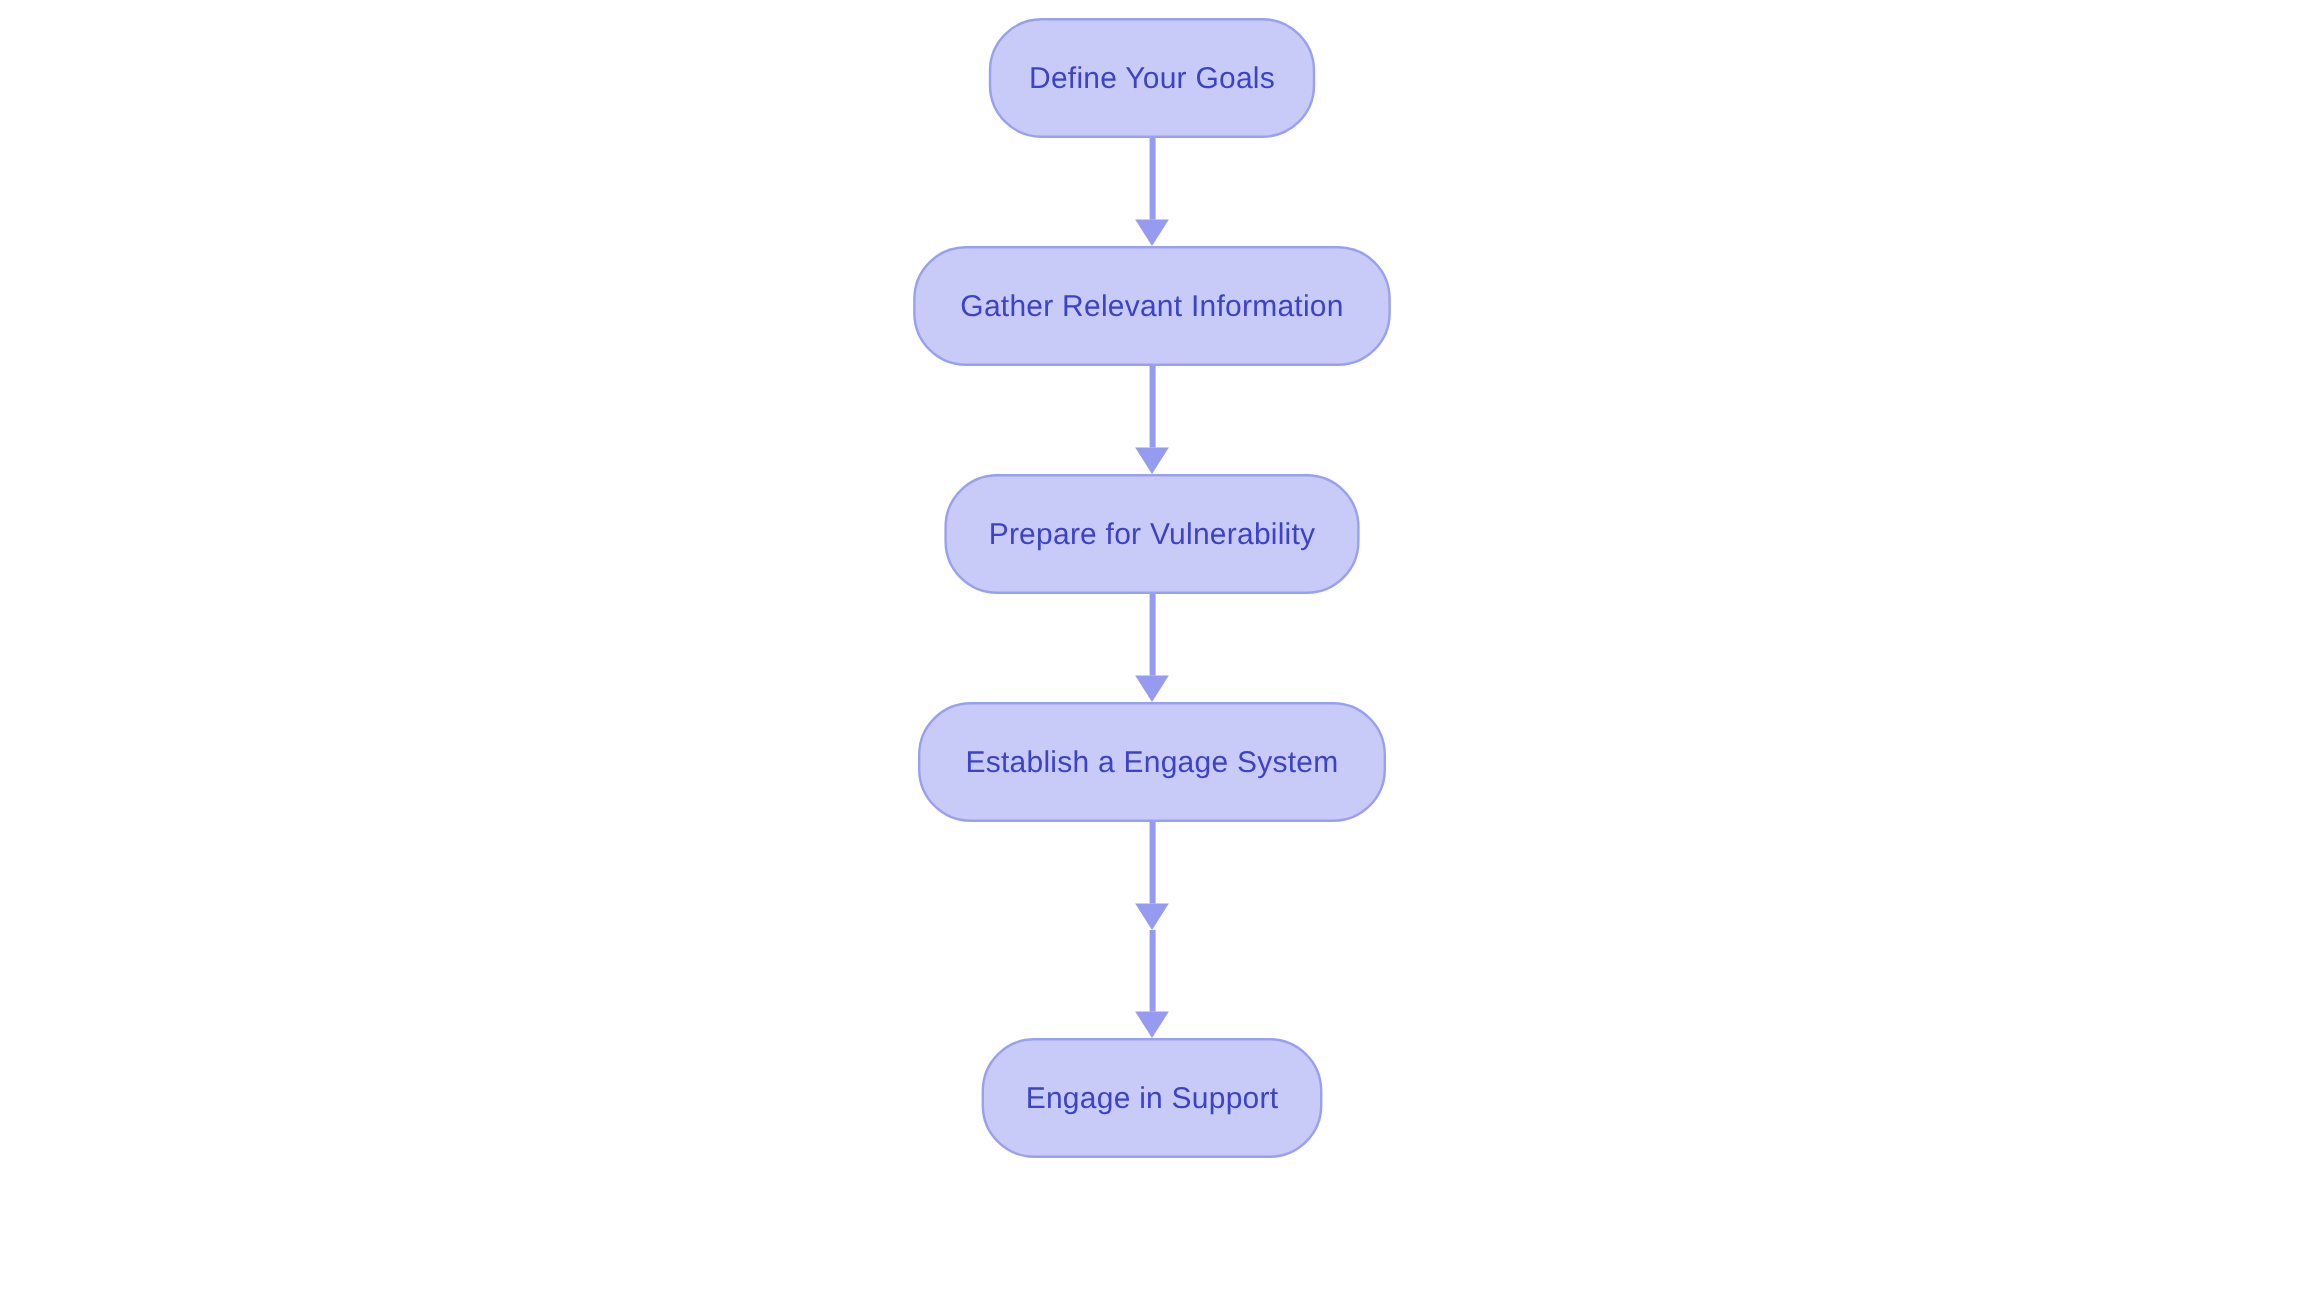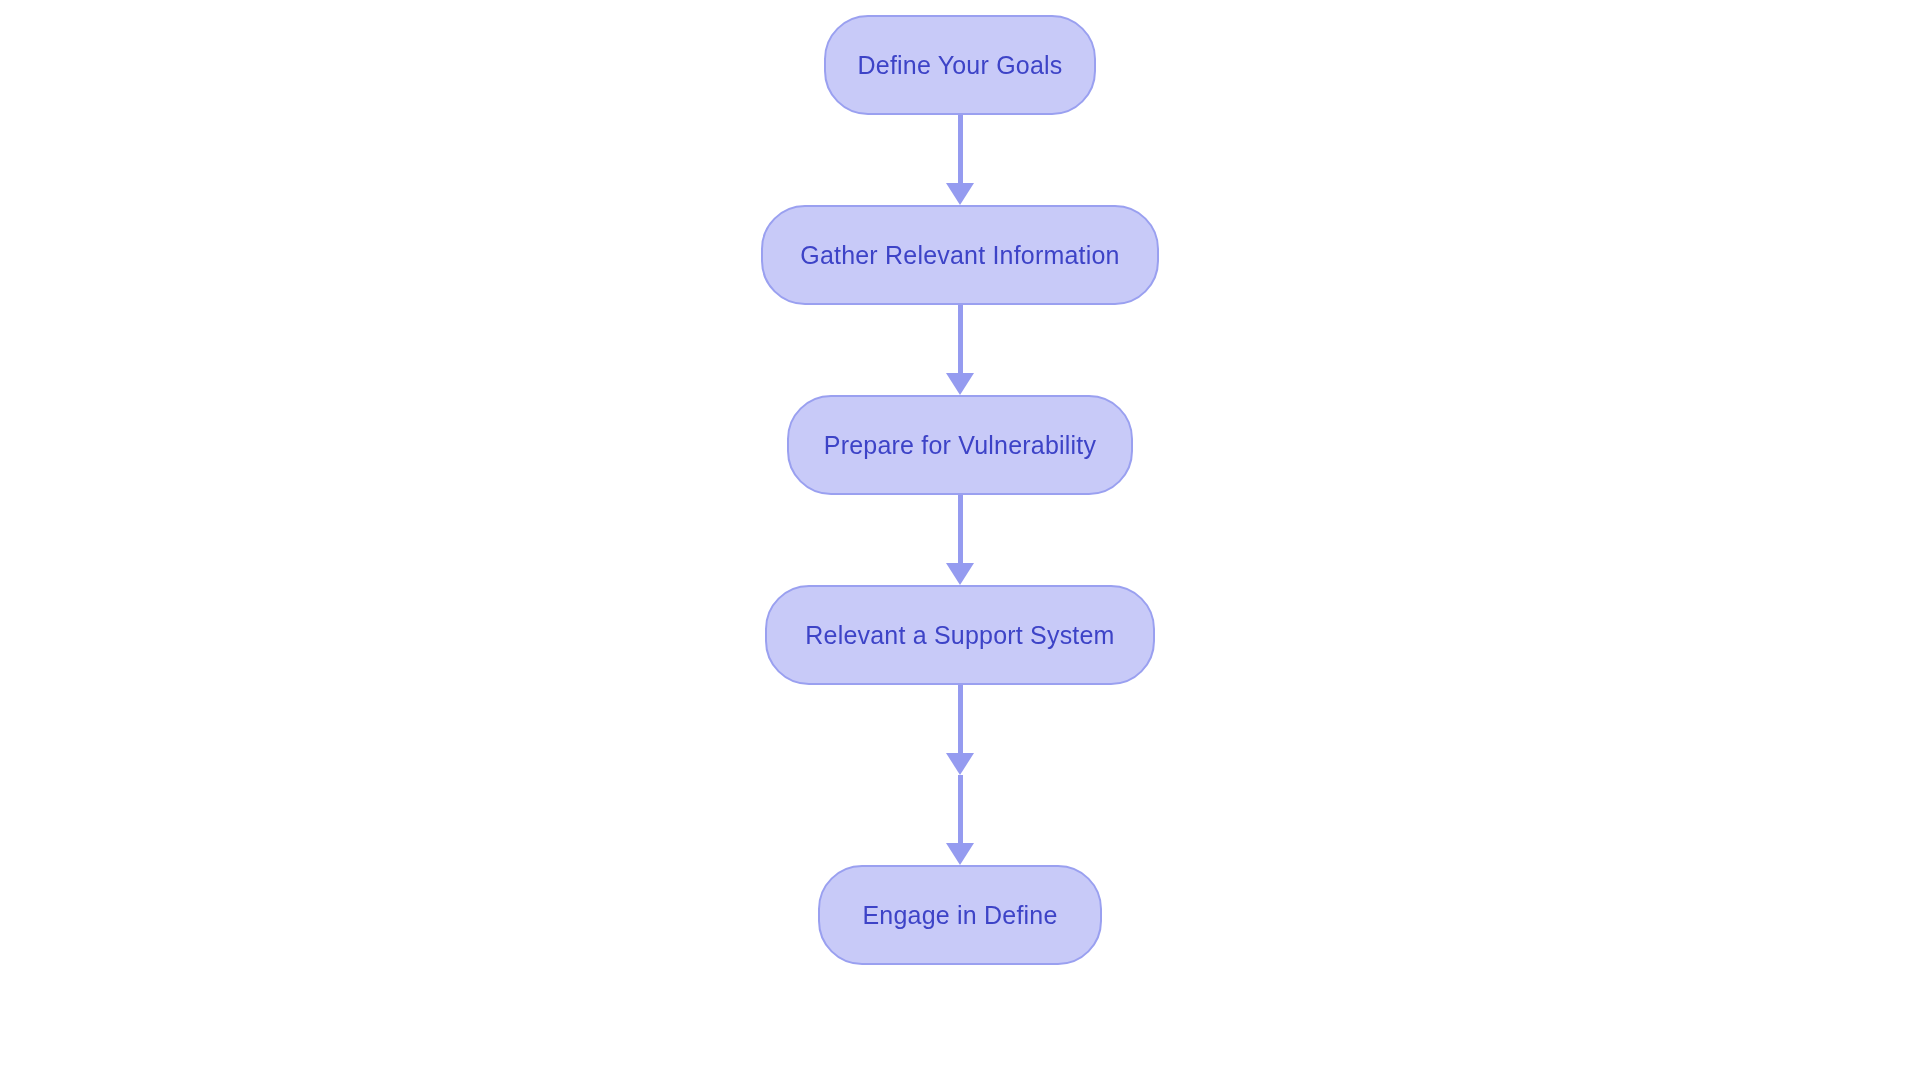--- a/index.html
+++ b/index.html
@@ -96,31 +96,31 @@
   <div class="node node-3">
     <span class="node-label">Prepare for Vulnerability</span>
   </div>
 
   <div class="arrow">
     <div class="arrow-line"></div>
     <div class="arrow-head"></div>
   </div>
 
   <div class="node node-4">
-    <span class="node-label">Relevant a Support System</span>
+    <span class="node-label">Establish a Engage System</span>
   </div>
 
   <div class="arrow">
     <div class="arrow-line"></div>
     <div class="arrow-head"></div>
   </div>
 
 
   <div class="arrow">
     <div class="arrow-line"></div>
     <div class="arrow-head"></div>
   </div>
 
   <div class="node node-6">
-    <span class="node-label">Engage in Define</span>
+    <span class="node-label">Engage in Support</span>
   </div>
 
 </div>
 
 </body></html>

